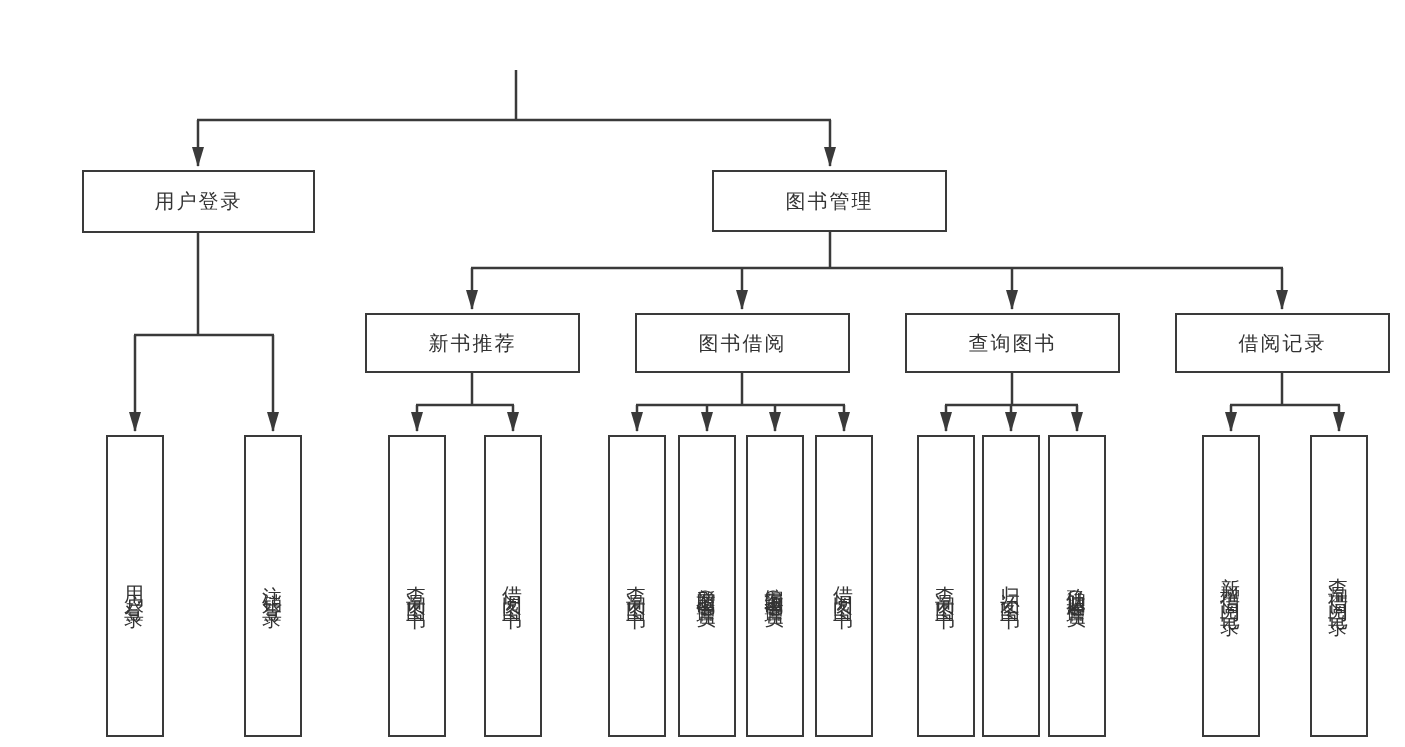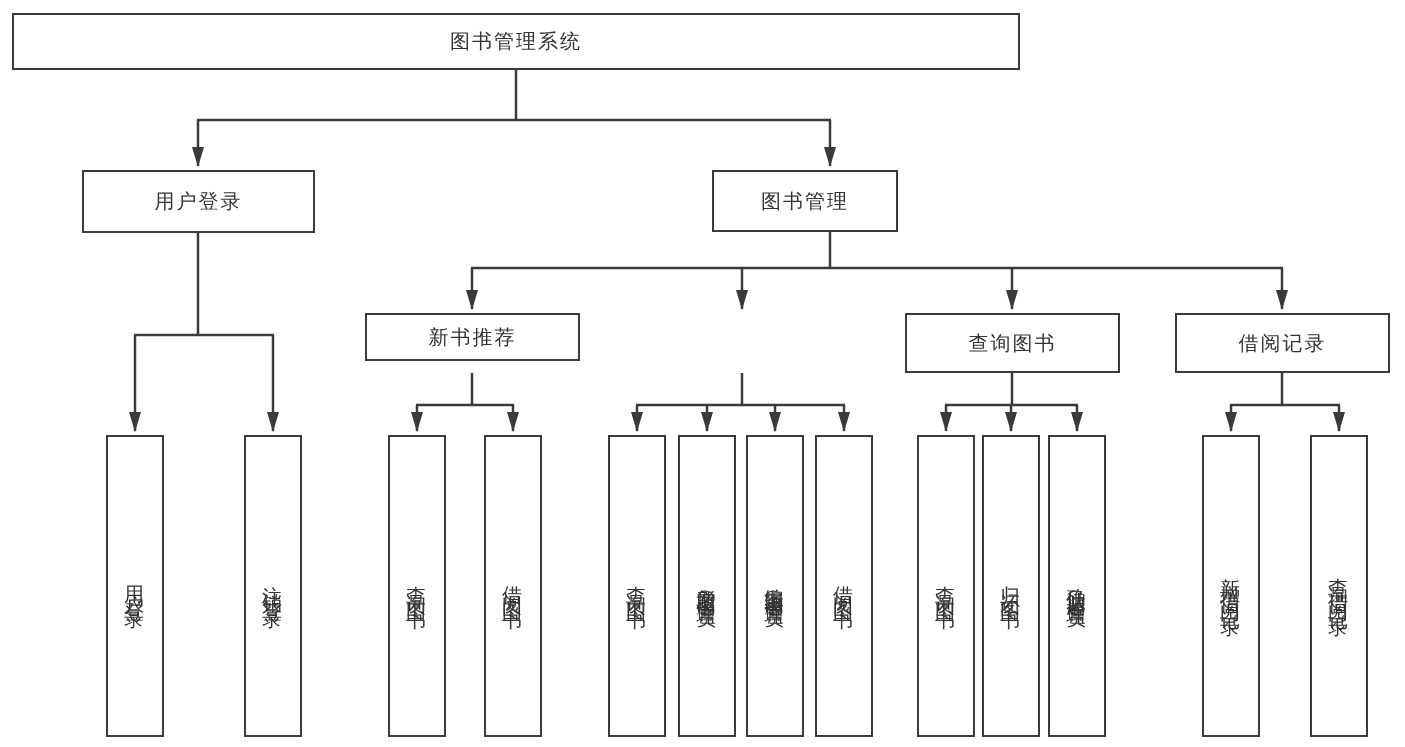--- a/index.html
+++ b/index.html
@@ -33,23 +33,23 @@
     text-orientation:upright;
     letter-spacing:8px;
     font-size:20px;
     display:flex;align-items:center;justify-content:center;
   }
   .leaf.tight{letter-spacing:3px;font-size:19px;}
   
   #n-root{left:12px;top:13px;width:1008px;height:57px;}
   
   #n-user-login{left:82px;top:170px;width:233px;height:63px;}
-  #n-book-mgmt{left:712px;top:170px;width:186px;height:62px;}
+  #n-book-mgmt{left:712px;top:170px;width:235px;height:62px;}
   
-  #n-new-book{left:365px;top:313px;width:215px;height:48px;}
+  #n-new-book{left:365px;top:313px;width:215px;height:60px;}
   #n-borrowing{left:635px;top:313px;width:215px;height:60px;}
   #n-current{left:905px;top:313px;width:215px;height:60px;}
   #n-records{left:1175px;top:313px;width:215px;height:60px;}
   
   .leaf{top:435px;width:58px;height:302px;}
   #l-login{left:106px;}
   #l-logout{left:244px;}
   #l-nb-query{left:388px;}
   #l-nb-borrow{left:484px;}
   #l-bb-query{left:608px;}
@@ -113,26 +113,26 @@
     <path d="M946,405 V431" marker-end="url(#arrow)"></path>
     <path d="M1011,405 V431" marker-end="url(#arrow)"></path>
     <path d="M1077,405 V431" marker-end="url(#arrow)"></path>
 
     <path d="M1282,373 V405"></path>
     <path d="M1230,405 H1340"></path>
     <path d="M1231,405 V431" marker-end="url(#arrow)"></path>
     <path d="M1339,405 V431" marker-end="url(#arrow)"></path>
   </svg>
 
-  <div class="node" id="n-root">图书管理系统</div>
 
   <div class="node" id="n-user-login">用户登录</div>
   <div class="node" id="n-book-mgmt">图书管理</div>
 
   <div class="node" id="n-new-book">新书推荐</div>
+  <div class="node" id="n-borrowing">图书借阅</div>
   <div class="node" id="n-current">查询图书</div>
   <div class="node" id="n-records">借阅记录</div>
 
   <div class="node leaf" id="l-login">用户登录</div>
   <div class="node leaf" id="l-logout">注销登录</div>
 
   <div class="node leaf" id="l-nb-query">查询图书</div>
   <div class="node leaf" id="l-nb-borrow">借阅图书</div>
 
   <div class="node leaf" id="l-bb-query">查询图书</div>

